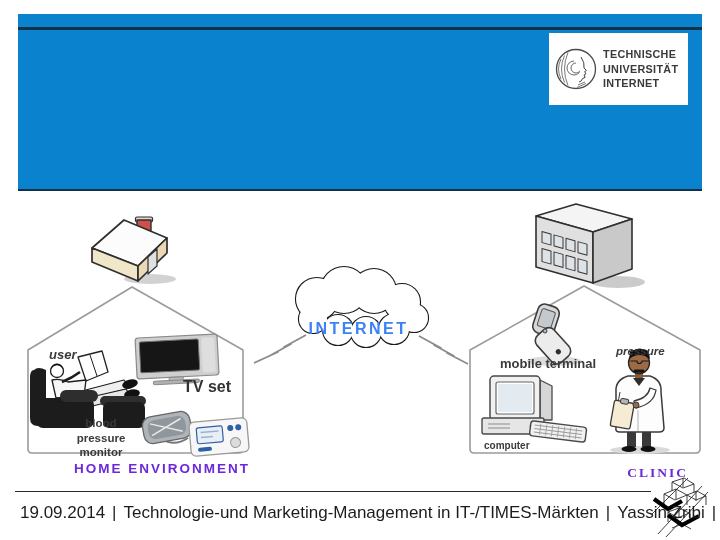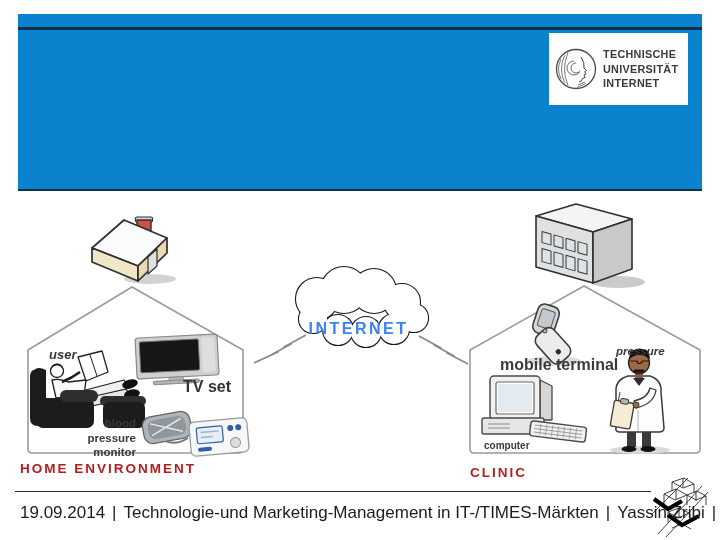--- a/index.html
+++ b/index.html
@@ -15,29 +15,29 @@
          color:#0a0a0a;letter-spacing:.4px;}
   .logo-box{position:absolute;left:549px;top:33px;width:139px;height:72px;background:#ffffff;
             display:flex;align-items:center;padding-left:5px;box-sizing:border-box;gap:5px;}
   .logo-text{font-size:10.8px;font-weight:bold;color:#3a3a3a;line-height:14.5px;letter-spacing:.3px;}
 
   
   .art{position:absolute;left:0;top:0;}
   .lbl{position:absolute;color:#3a3a3a;}
   .lbl-user{left:49px;top:347px;font-size:13px;font-style:italic;font-weight:600;}
   .lbl-tv{left:183px;top:378px;font-size:16px;font-weight:bold;color:#333;}
-  .lbl-bp{left:66px;top:416px;width:70px;text-align:right;font-size:11.5px;font-weight:600;line-height:14.5px;}
+  .lbl-bp{left:66px;top:416px;width:70px;text-align:center;font-size:11.5px;font-weight:600;line-height:14.5px;}
   .lbl-internet{left:290px;top:320px;width:137px;text-align:center;font-size:16px;
                 font-weight:600;letter-spacing:2.5px;color:#3b82f6;}
-  .lbl-mobile{left:500px;top:356px;font-size:16px;font-weight:600;}
+  .lbl-mobile{left:500px;top:356px;font-size:13px;font-weight:600;}
   .lbl-physician{left:616px;top:345px;font-size:11.5px;font-style:italic;font-weight:600;}
   .lbl-computer{left:484px;top:440px;font-size:10px;font-weight:600;}
-  .caption{position:absolute;font-size:13.5px;font-weight:bold;letter-spacing:2px;color:#b91c1c;text-align:left;}
+  .caption{position:absolute;font-size:13.5px;font-weight:bold;letter-spacing:2px;color:#6d28d9;text-align:right;}
   .cap-home{left:20px;top:461px;width:230px;}
-  .cap-clinic{left:470px;top:465px;width:230px;}
+  .cap-clinic{left:458px;top:465px;width:230px;font-family:Liberation Serif, serif;}
 
   
   .footer-rule{position:absolute;left:15px;top:491px;width:636px;height:1px;background:#2b2b2b;}
   .footer-text{position:absolute;left:20px;top:503px;font-size:17px;color:#1c1c1c;white-space:nowrap;}
   .footer-text .sep{margin:0 7px;}
 </style>
 </head>
 <body>
 
 <div class="slide">

